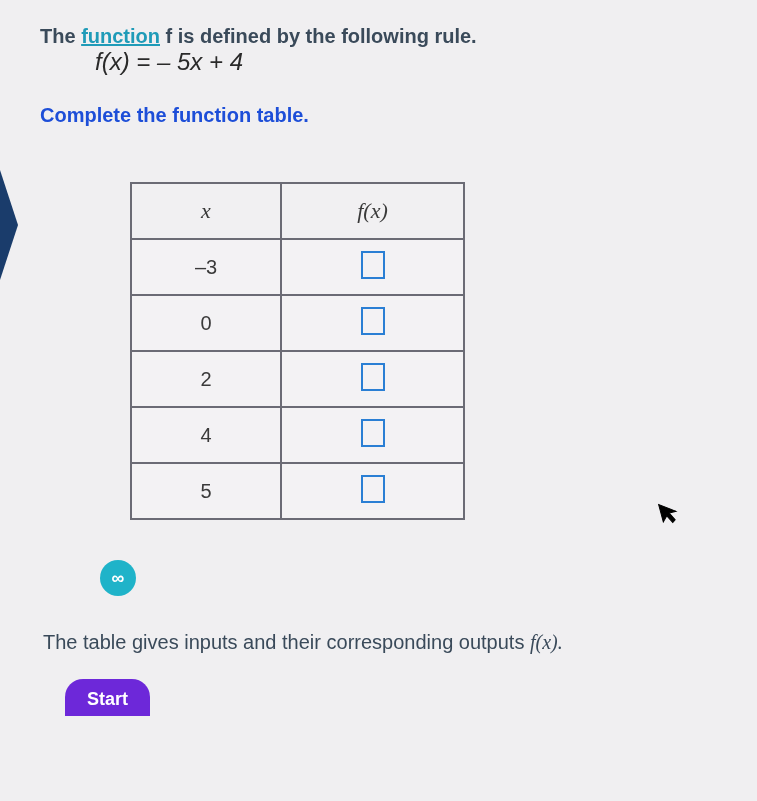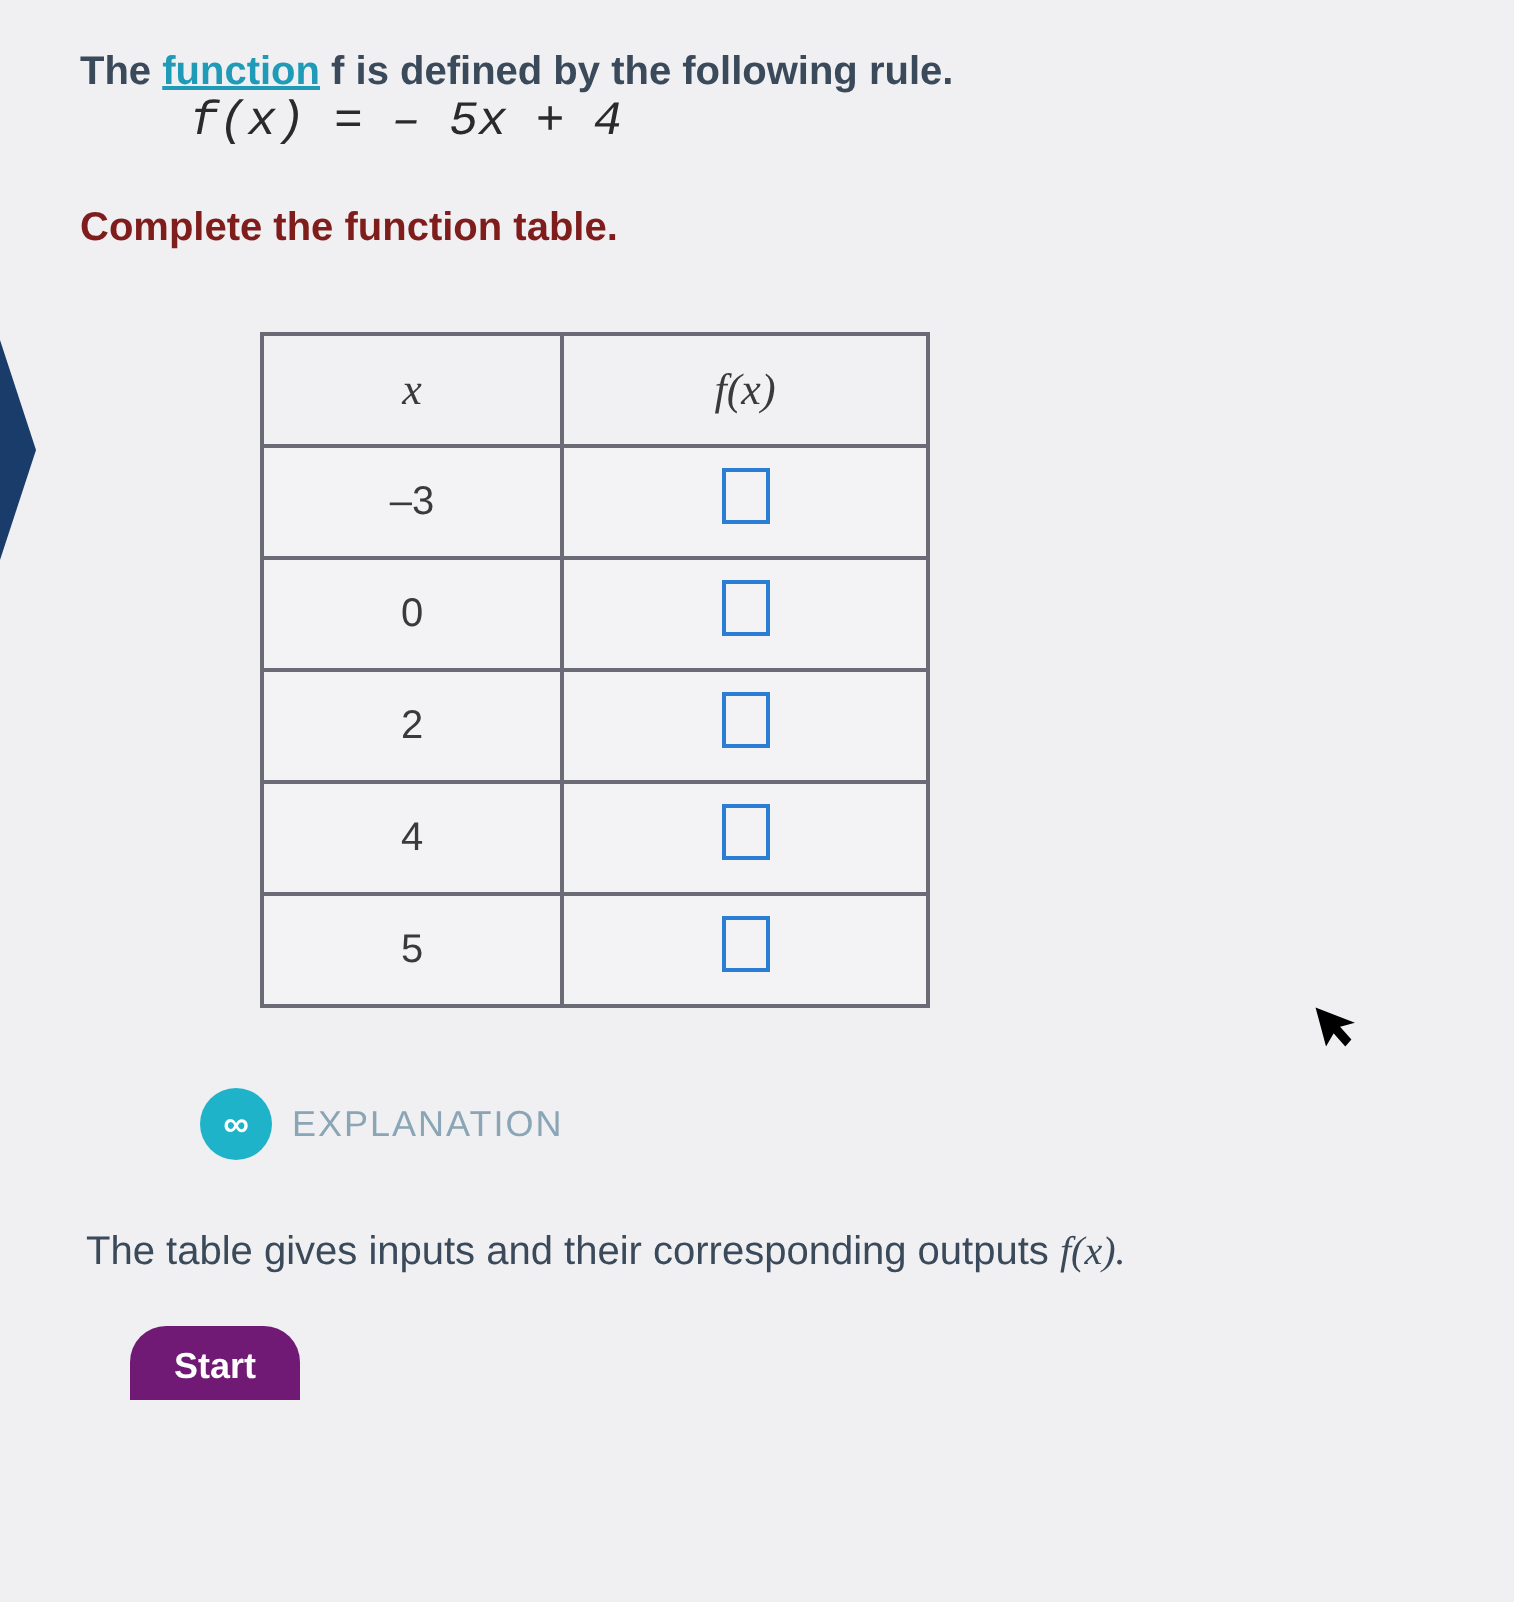--- a/index.html
+++ b/index.html
@@ -23,33 +23,33 @@
       color: #3a4a5a;
     }
     .prompt-line .link {
       color: #1f9bb8;
       text-decoration: underline;
       font-weight: bold;
     }
     .equation {
       font-size: 24px;
       font-style: italic;
-      font-family: Liberation Mono, monospace;
+      font-family: Liberation Sans, sans-serif;
       color: #2a2a2a;
       margin-left: 55px;
       margin-bottom: 28px;
     }
     .equation .fx {
       font-style: italic;
     }
     .instruction {
       font-size: 20px;
       font-weight: bold;
-      color: #7f1d1d;
-      margin-bottom: 40px;
+      color: #1d4ed8;
+      margin-bottom: 55px;
     }
     .func-table {
       border-collapse: collapse;
       margin-left: 90px;
       background: #f3f2f4;
     }
     .func-table th, .func-table td {
       border: 2px solid #6b6b75;
       text-align: center;
       vertical-align: middle;
@@ -107,21 +107,21 @@
       color: #3a4a5a;
       margin-left: 3px;
     }
     .table-desc .fxmath {
       font-family: 'Times New Roman', serif;
       font-style: italic;
     }
     .start-btn {
       margin-top: 25px;
       margin-left: 25px;
-      background: #701a75;
+      background: #6d28d9;
       color: white;
       border: none;
       border-radius: 18px 18px 0 0;
       padding: 10px 22px 6px 22px;
       font-size: 18px;
       font-weight: bold;
       cursor: pointer;
     }
     .side-triangle {
       position: absolute;
@@ -185,21 +185,20 @@
     </tr>
     <tr>
       <td class="col-x">5</td>
       <td class="col-fx"><span class="input-box"></span></td>
     </tr>
   </tbody>
 </table>
 
 <div class="explanation-row">
   <div class="inf-icon">∞</div>
-  <span class="explanation-label">EXPLANATION</span>
 </div>
 
 <p class="table-desc">
   <span>The table gives inputs and their corresponding outputs </span><span class="fxmath">f(x).</span>
 </p>
 
 <button class="start-btn">Start</button>
 
 <div class="cursor">
   <svg width="20" height="26" viewBox="0 0 20 26">

